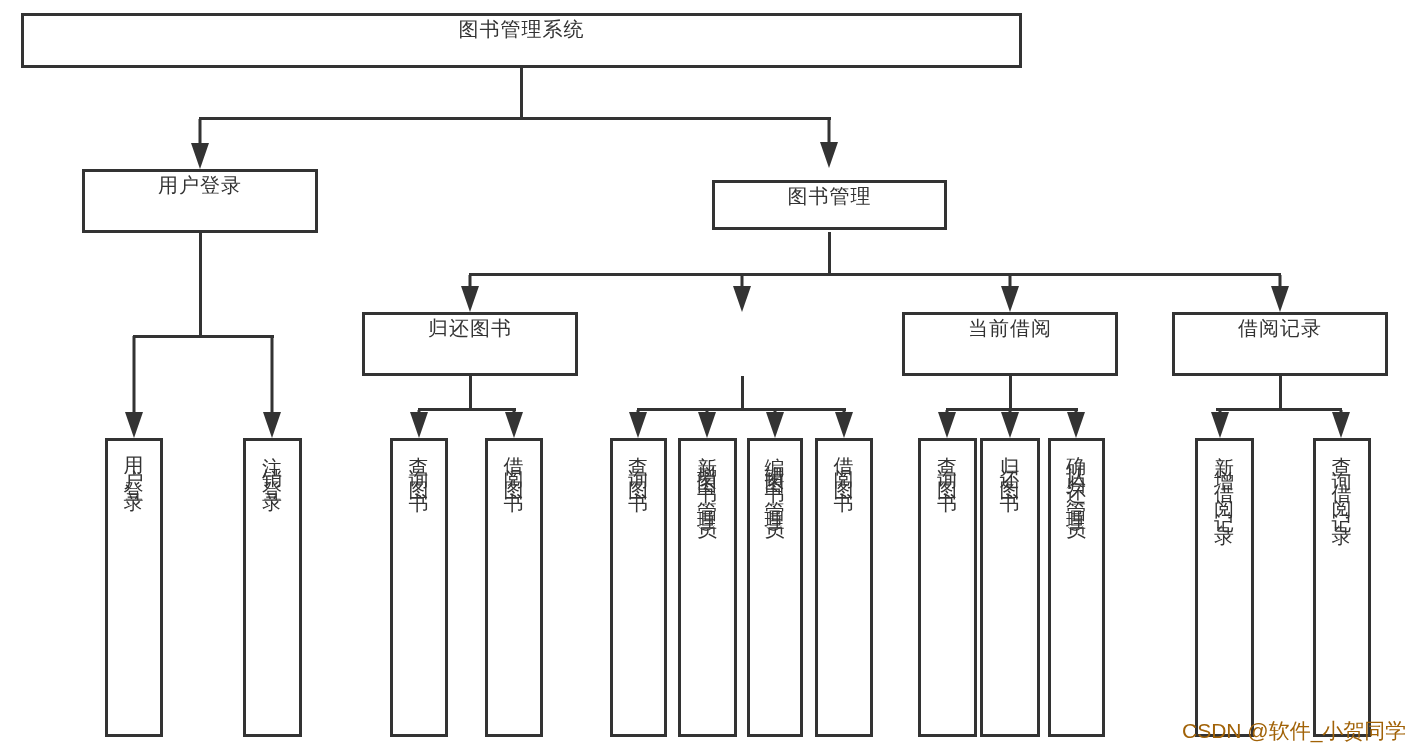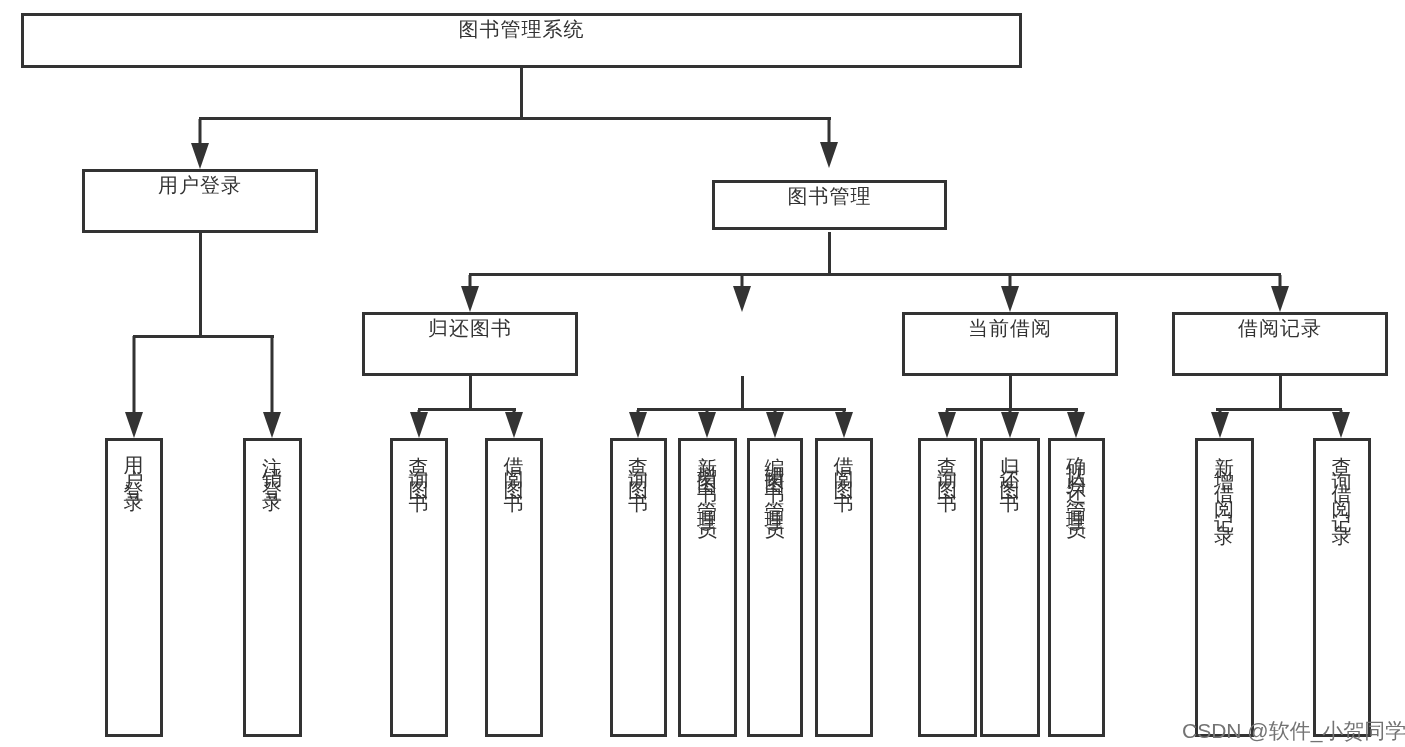--- a/index.html
+++ b/index.html
@@ -44,21 +44,21 @@
     bottom:0;width:0;height:0;
     border-left:9px solid transparent;
     border-right:9px solid transparent;
     border-top:26px solid var(--line);
   }
 
   .watermark{
     position:absolute;
     left:1182px;top:717px;
     font-size:21px;
-    color:#737373;
+    color:#a16207;
     letter-spacing:0px;
     white-space:nowrap;
     z-index:10;
   }
 </style>
 </head>
 <body>
 
 <div class="canvas">
 

